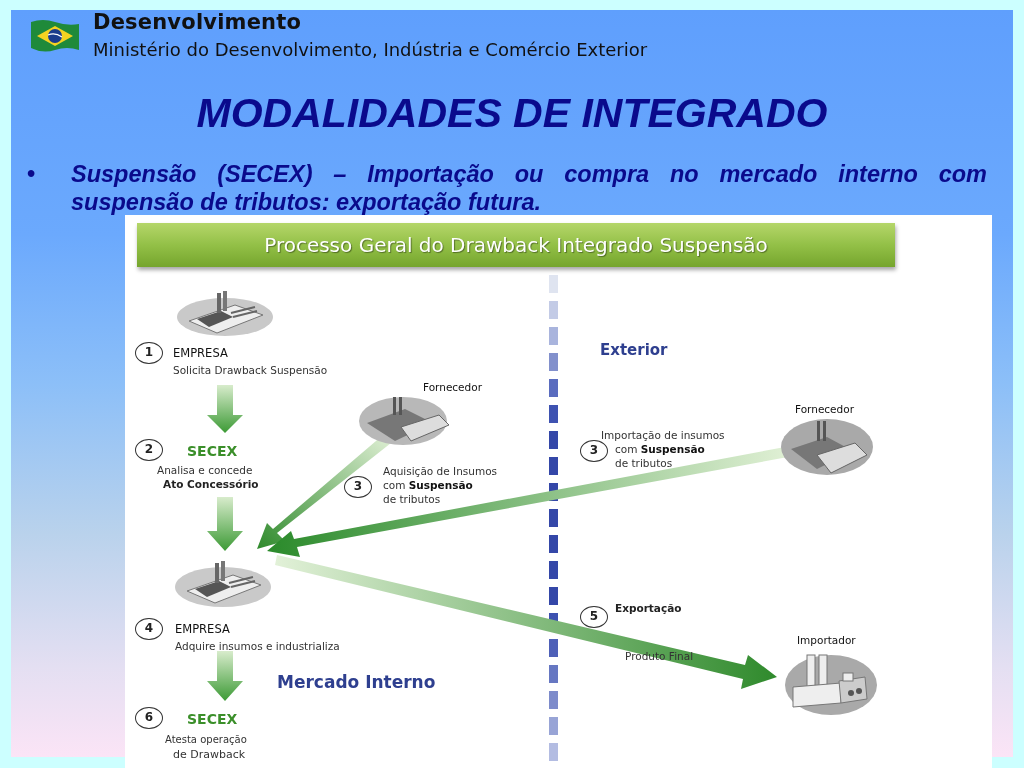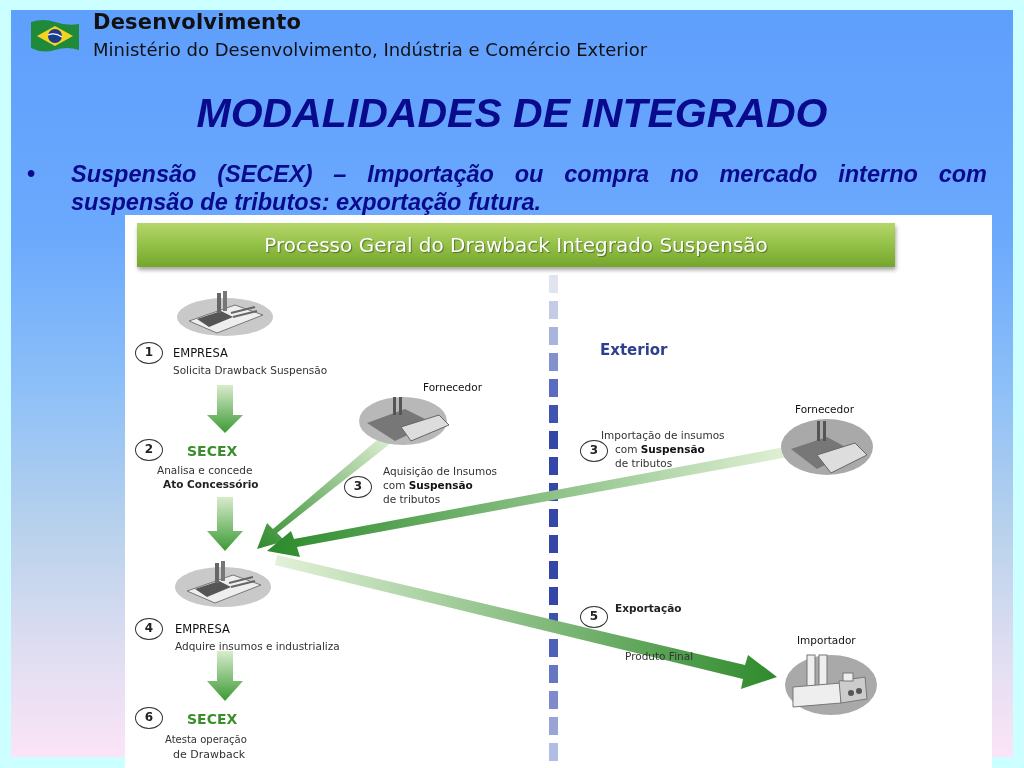--- a/index.html
+++ b/index.html
@@ -78,20 +78,21 @@
     <span style="top:314px;background:#3447a8"></span>
     <span style="top:340px;background:#3d51b0"></span>
     <span style="top:366px;background:#4e60b8"></span>
     <span style="top:392px;background:#6677c2"></span>
     <span style="top:418px;background:#7d8bcb"></span>
     <span style="top:444px;background:#98a4d6"></span>
     <span style="top:470px;background:#b3bce2"></span>
   </div>
 
   <div class="region-label" style="left:475px;top:126px;font-size:15px;">Exterior</div>
+  <div class="region-label" style="left:152px;top:457px;font-size:17px;">Mercado Interno</div>
 
   <svg class="arrows" width="783" height="553" viewBox="0 0 783 553">
     <defs>
       <linearGradient id="gDown" x1="0" y1="0" x2="0" y2="1">
         <stop offset="0" stop-color="#d8eccc"></stop>
         <stop offset="1" stop-color="#3c9a35"></stop>
       </linearGradient>
       <linearGradient id="gFromSupplier" x1="1" y1="0" x2="0" y2="1">
         <stop offset="0" stop-color="#e0f0d5"></stop>
         <stop offset="1" stop-color="#2f8a2c"></stop>

